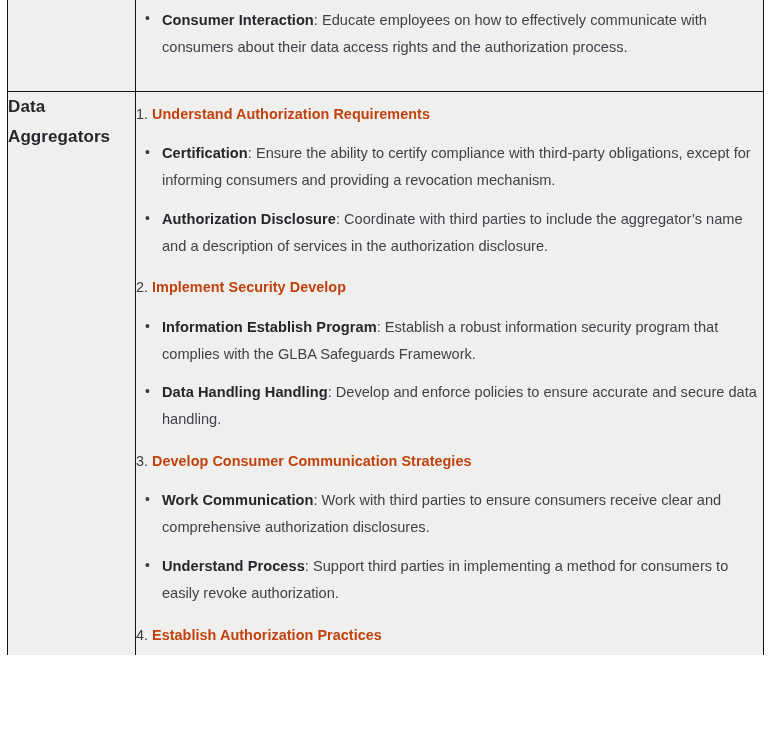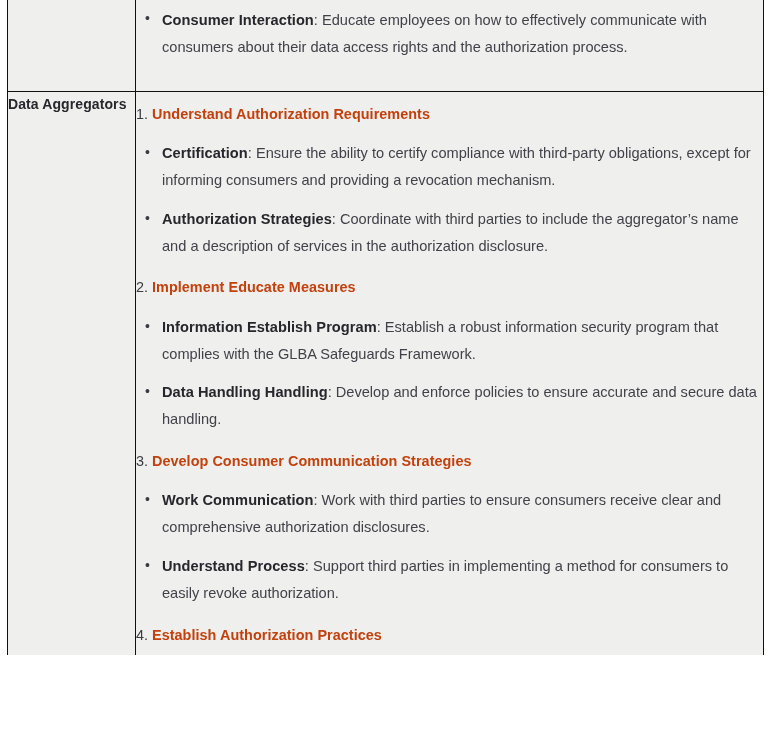--- a/index.html
+++ b/index.html
@@ -46,21 +46,21 @@
 
   .row-divider td {
     border-top: 1.6px solid #111111;
   }
 
   
   .role-cell {
     padding: 14px 10px 10px 9px;
   }
   .role-label {
-    font-size: 14px;
+    font-size: 17px;
     font-weight: bold;
     color: #26262c;
     line-height: 1.78;
     letter-spacing: 0.1px;
   }
 
   
   .actions-cell {
     padding: 4px 20px 6px 5px;
   }
@@ -165,27 +165,27 @@
 
           <div class="section-heading">
             <span class="section-number">1.</span>
             <span class="section-title">Understand Authorization Requirements</span>
           </div>
           <ul class="bullet-list">
             <li class="bullet-item">
               <span class="bullet-term">Certification</span><span class="bullet-text">: </span><span class="bullet-text">Ensure the ability to certify compliance with third-party obligations, except for informing consumers and providing a revocation mechanism.</span>
             </li>
             <li class="bullet-item">
-              <span class="bullet-term">Authorization Strategies</span><span class="bullet-text">: </span><span class="bullet-text">Coordinate with third parties to include the aggregator’s name and a description of services in the authorization disclosure.</span>
+              <span class="bullet-term">Authorization Disclosure</span><span class="bullet-text">: </span><span class="bullet-text">Coordinate with third parties to include the aggregator’s name and a description of services in the authorization disclosure.</span>
             </li>
           </ul>
 
           <div class="section-heading">
             <span class="section-number">2.</span>
-            <span class="section-title">Implement Educate Measures</span>
+            <span class="section-title">Implement Security Develop</span>
           </div>
           <ul class="bullet-list">
             <li class="bullet-item">
               <span class="bullet-term">Information Establish Program</span><span class="bullet-text">: </span><span class="bullet-text">Establish a robust information security program that complies with the GLBA Safeguards Framework.</span>
             </li>
             <li class="bullet-item">
               <span class="bullet-term">Data Handling Handling</span><span class="bullet-text">: </span><span class="bullet-text">Develop and enforce policies to ensure accurate and secure data handling.</span>
             </li>
           </ul>
 

